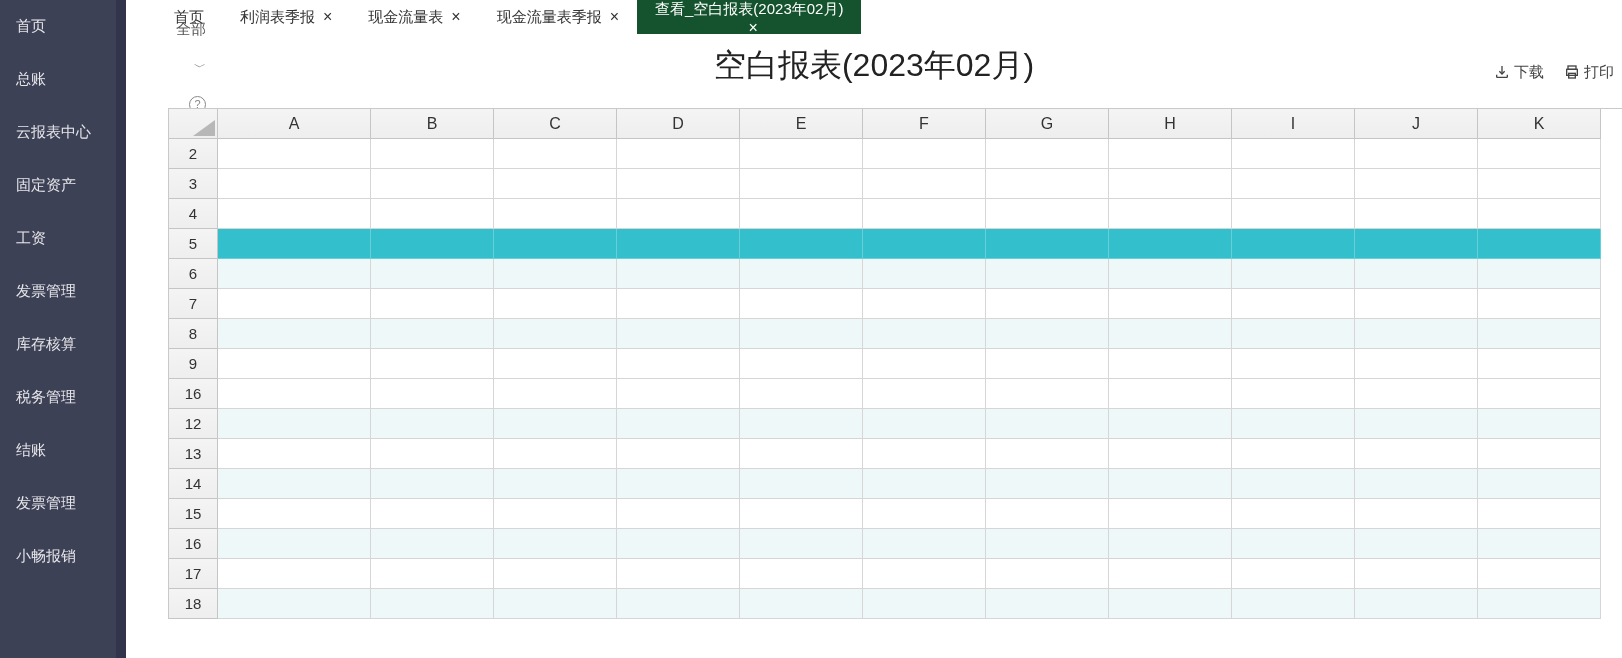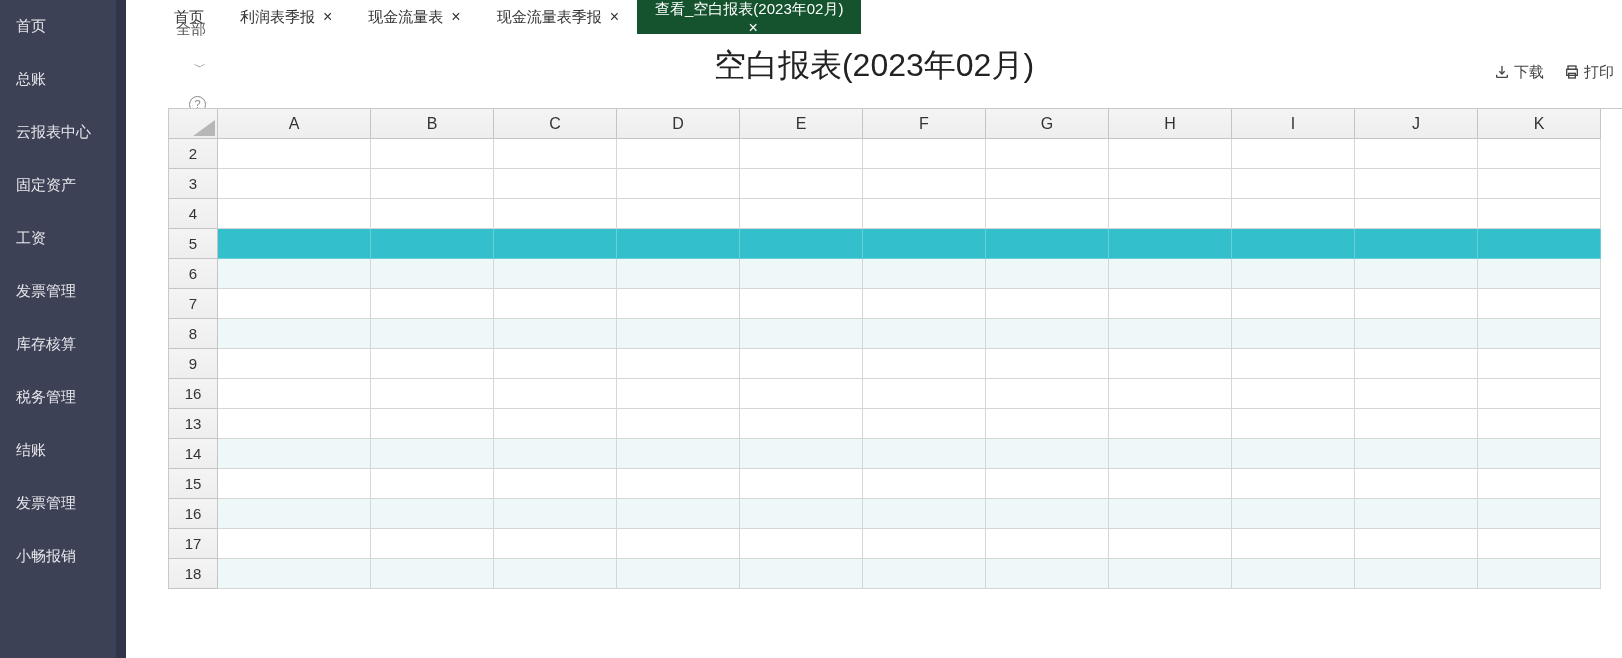--- a/index.html
+++ b/index.html
@@ -373,20 +373,34 @@
         <div class="cell"></div>
         <div class="cell"></div>
         <div class="cell"></div>
         <div class="cell"></div>
         <div class="cell"></div>
         <div class="cell"></div>
         <div class="cell"></div>
         <div class="cell"></div>
         <div class="cell"></div>
       </div>
+      <div class="sheet-row row-alt">
+        <div class="rownum">12</div>
+        <div class="cell first"></div>
+        <div class="cell"></div>
+        <div class="cell"></div>
+        <div class="cell"></div>
+        <div class="cell"></div>
+        <div class="cell"></div>
+        <div class="cell"></div>
+        <div class="cell"></div>
+        <div class="cell"></div>
+        <div class="cell"></div>
+        <div class="cell"></div>
+      </div>
       <div class="sheet-row">
         <div class="rownum">13</div>
         <div class="cell first"></div>
         <div class="cell"></div>
         <div class="cell"></div>
         <div class="cell"></div>
         <div class="cell"></div>
         <div class="cell"></div>
         <div class="cell"></div>
         <div class="cell"></div>

